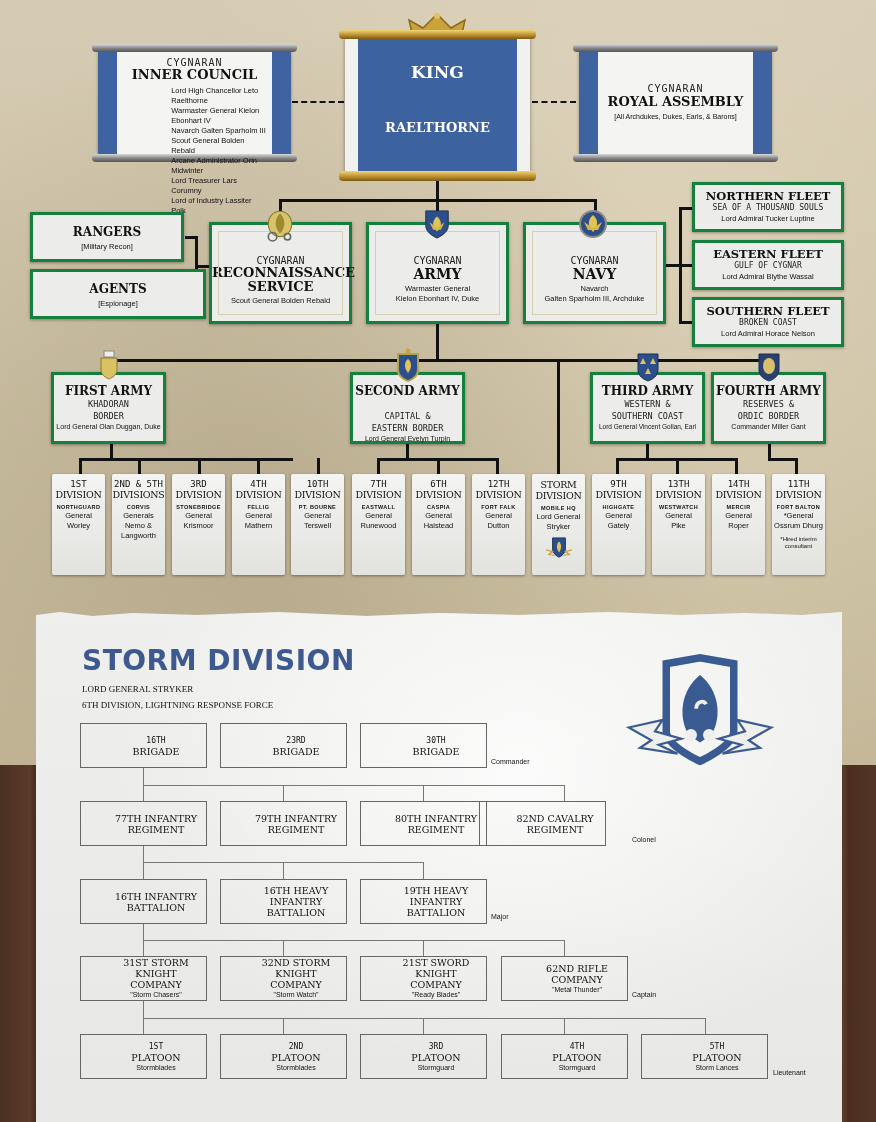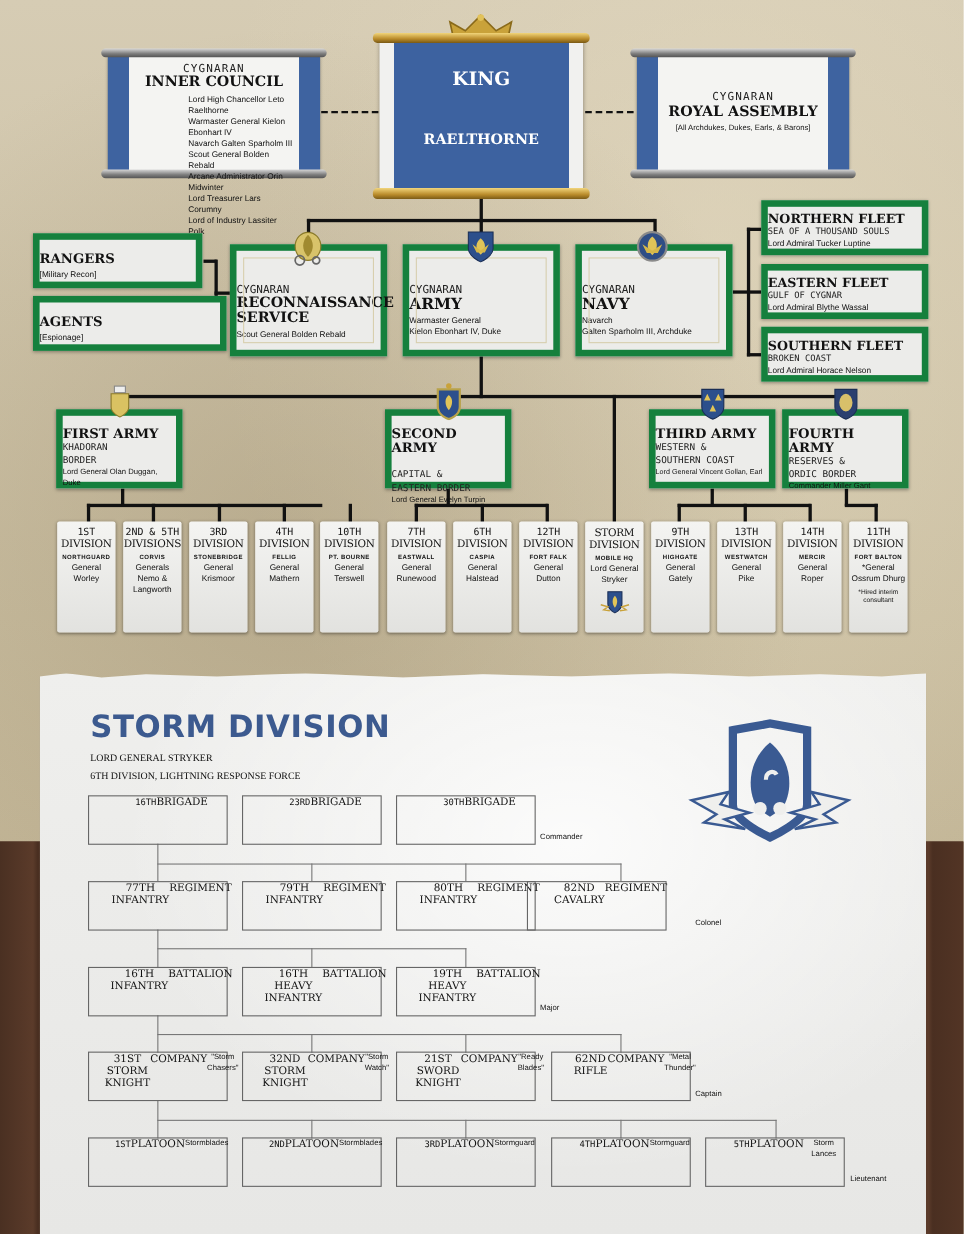--- a/index.html
+++ b/index.html
@@ -47,22 +47,22 @@
   .king .rod { position: absolute; left: -6px; right: -6px; height: 9px; border-radius: 4px; background: linear-gradient(180deg, #f1d47a, #b88a2a 60%, #7a5a15); }
   .king .rod.top { top: -5px; }
   .king .rod.bot { bottom: -6px; height: 10px; }
   .crown {
     position: absolute; left: 407px; top: 12px; width: 60px; height: 28px;
   }
   .king .txt { position: absolute; left: 0; right: 0; text-align: center; color: #fff; font-family: "DejaVu Serif", serif; }
 
   
   .card {
-    position: absolute; background: #ececea; border: 6px solid #15803d;
-    box-shadow: 0 1px 3px rgba(0,0,0,0.35); 
+    position: absolute; background: #ececea; border: 3px solid #15803d;
+    box-shadow: 0 1px 3px rgba(0,0,0,0.35); text-align: center;
   }
   .card.framed::before {
     content: ""; position: absolute; left: 6px; right: 6px; top: 6px; bottom: 6px;
     border: 1px solid #d8cfae;
   }
   .card .t { font-family: "DejaVu Serif", serif; font-weight: bold; font-size: 12px; color: #111; }
   .card .sub { font-family: "DejaVu Sans Mono", monospace; font-size: 8.5px; color: #222; }
   .card .s { font-family: "Liberation Sans", sans-serif; font-size: 7.5px; color: #111; line-height: 10px; }
 
   .emblem { position: absolute; width: 28px; height: 30px; z-index: 3; }
@@ -86,21 +86,21 @@
       radial-gradient(ellipse at 60% 30%, rgba(255,255,255,0.8), transparent 60%),
       linear-gradient(180deg, #efefed, #e7e7e5);
     box-shadow: 0 2px 6px rgba(0,0,0,0.45);
     clip-path: polygon(0 3px, 3% 0, 7% 4px, 12% 1px, 20% 3px, 30% 0, 41% 4px, 50% 1px, 60% 3px, 71% 0, 80% 3px, 88% 1px, 95% 3px, 100% 0, 100% 100%, 0 100%);
   }
   .sd-title { position: absolute; left: 82px; top: 644px; font-family: "DejaVu Sans", sans-serif; font-weight: bold; font-size: 28px; color: #3c5a8f; letter-spacing: 0.5px; }
   .sd-sub { position: absolute; left: 82px; font-family: Liberation Serif, serif; font-size: 9px; color: #111; }
   .ob {
     position: absolute; border: 1.5px solid #666; background: transparent; text-align: center;
     font-family: "DejaVu Serif", serif; font-size: 9.5px; line-height: 11px; color: #111;
-    display: flex; flex-direction: row; justify-content: center; padding-left: 25px;
+    display: flex; flex-direction: column; justify-content: center; padding-left: 25px;
   }
   .ob .o { font-family: "DejaVu Sans Mono", monospace; font-size: 8px; }
   .ob .n { font-family: "Liberation Sans", sans-serif; font-size: 7px; line-height: 10px; }
   .rank { position: absolute; font-family: "Liberation Sans", sans-serif; font-size: 7px; color: #111; }
   .gline { position: absolute; background: #777; }
 </style>
 </head>
 <body>
 
 <div class="wood"></div>

